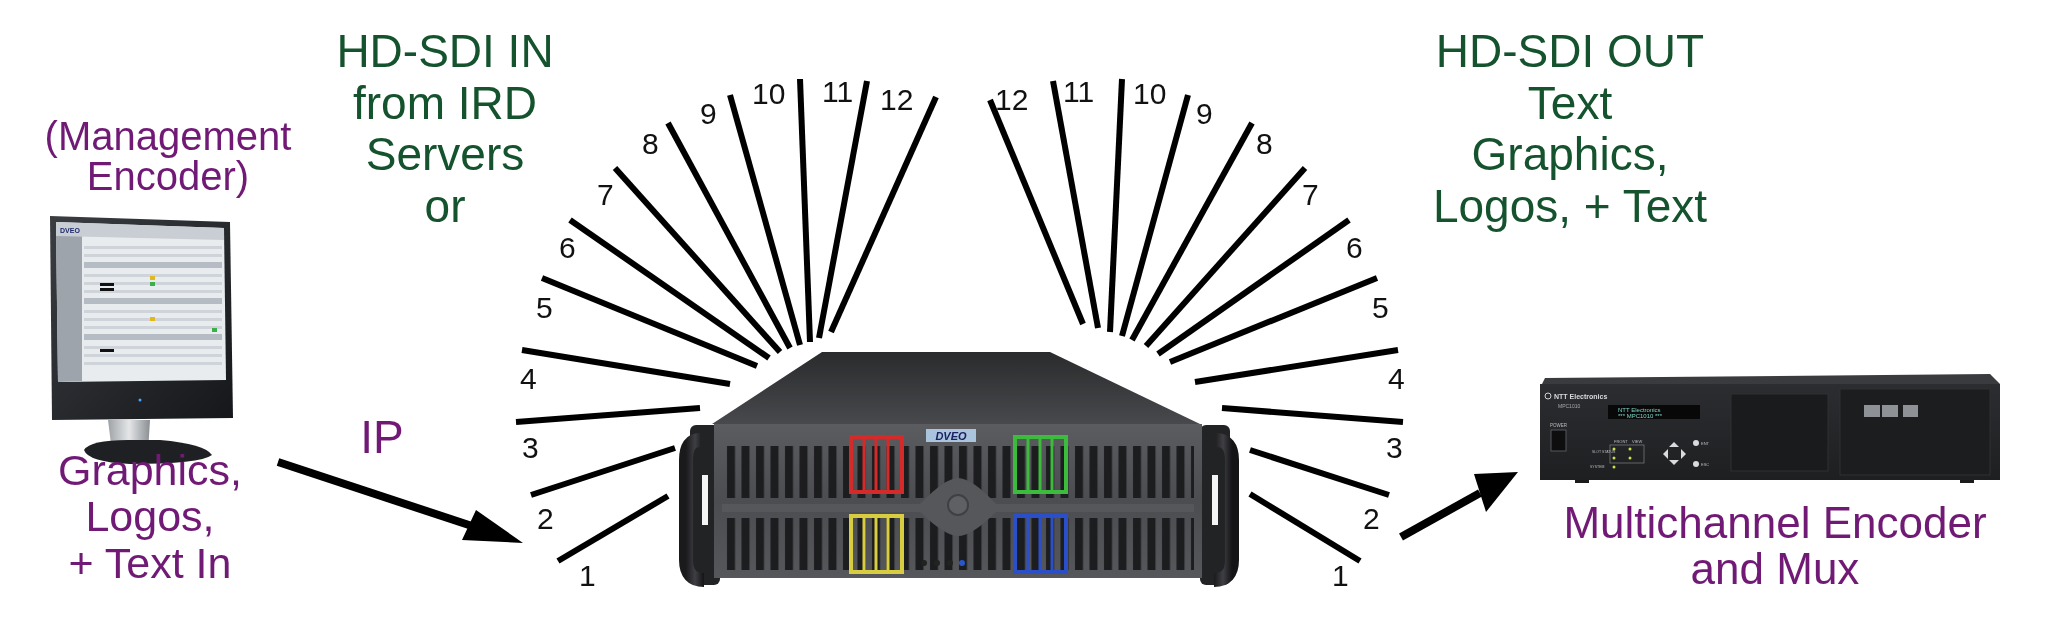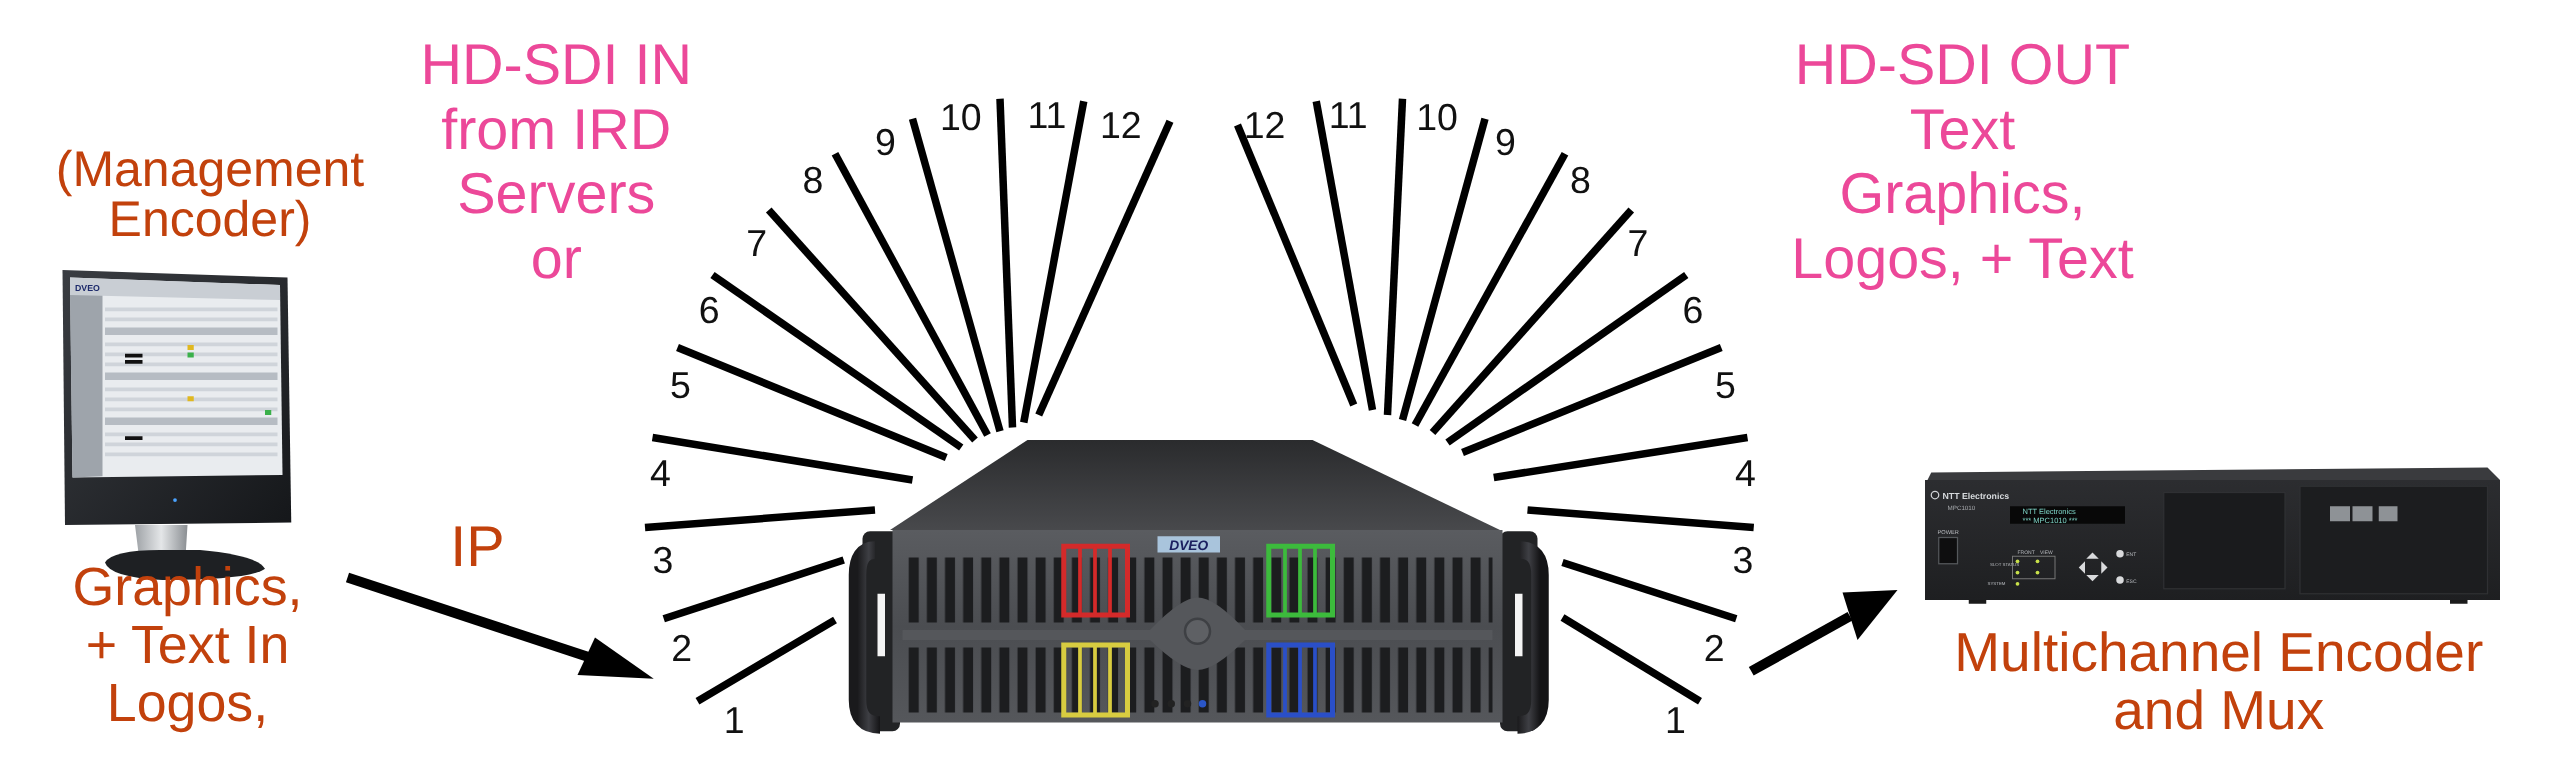--- a/index.html
+++ b/index.html
@@ -1,21 +1,21 @@
 <!DOCTYPE html>
 <html><head>
 <meta charset="utf-8">
 <style>
   html, body { margin:0; padding:0; background:#ffffff; }
   body { width:2048px; height:619px; overflow:hidden; position:relative; font-family:"Liberation Sans", sans-serif; }
   #stage { position:absolute; left:0; top:0; width:2048px; height:619px; }
   .lbl { position:absolute; text-align:center; line-height:1.0; white-space:nowrap; }
   .lbl div { display:block; }
-  .blue { color:#ec4899; }
-  .black { color:#c2410c; }
+  .blue { color:#14532d; }
+  .black { color:#701a75; }
   svg text { font-family:"Liberation Sans", sans-serif; }
 </style>
 </head>
 <body>
 
 <div id="stage">
 
   <svg width="2048" height="619" viewBox="0 0 2048 619" xmlns="http://www.w3.org/2000/svg" style="position:absolute;left:0;top:0;">
     <defs>
       <linearGradient id="topGrad" x1="0" y1="0" x2="0" y2="1">
@@ -267,22 +267,22 @@
     </g>
   </svg>
 
   <div class="lbl black" style="left:18px; top:116px; width:300px; font-size:40px;">
     <div>(Management</div>
     <div>Encoder)</div>
   </div>
 
   <div class="lbl black" style="left:10px; top:447px; width:280px; font-size:43px; line-height:1.08;">
     <div>Graphics,</div>
+    <div>Logos,</div>
     <div>+ Text In</div>
-    <div>Logos,</div>
   </div>
 
   <div class="lbl black" style="left:352px; top:414px; width:60px; font-size:46px;">IP</div>
 
   <div class="lbl blue" style="left:300px; top:26px; width:290px; font-size:46px; line-height:1.12;">
     <div>HD-SDI IN</div>
     <div>from IRD</div>
     <div>Servers</div>
     <div>or</div>
   </div>

